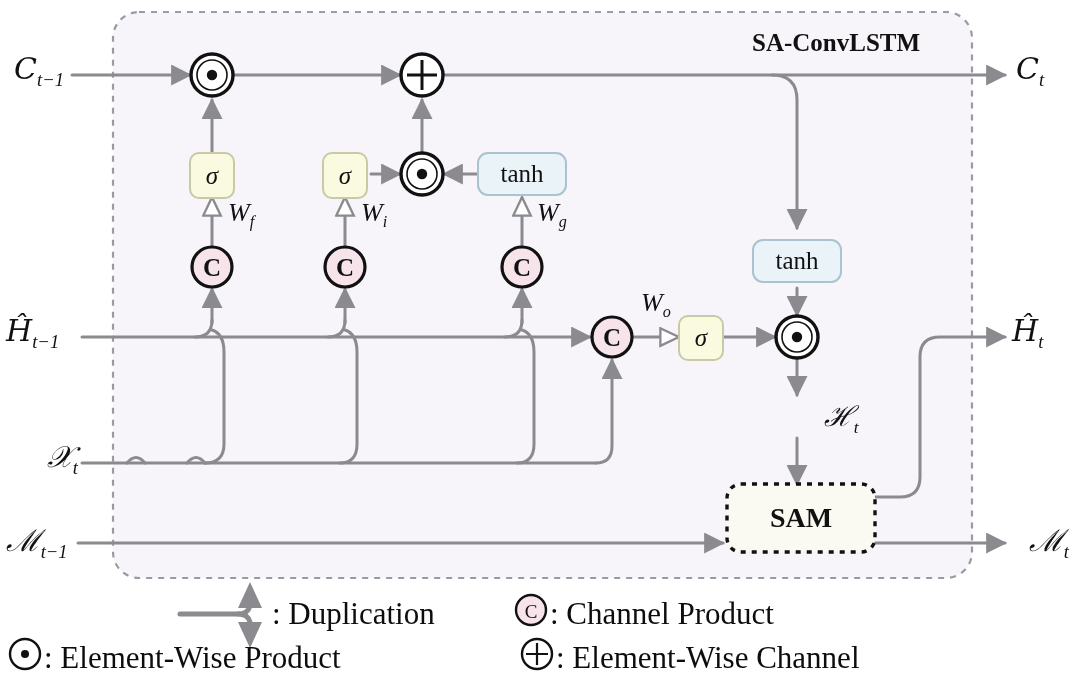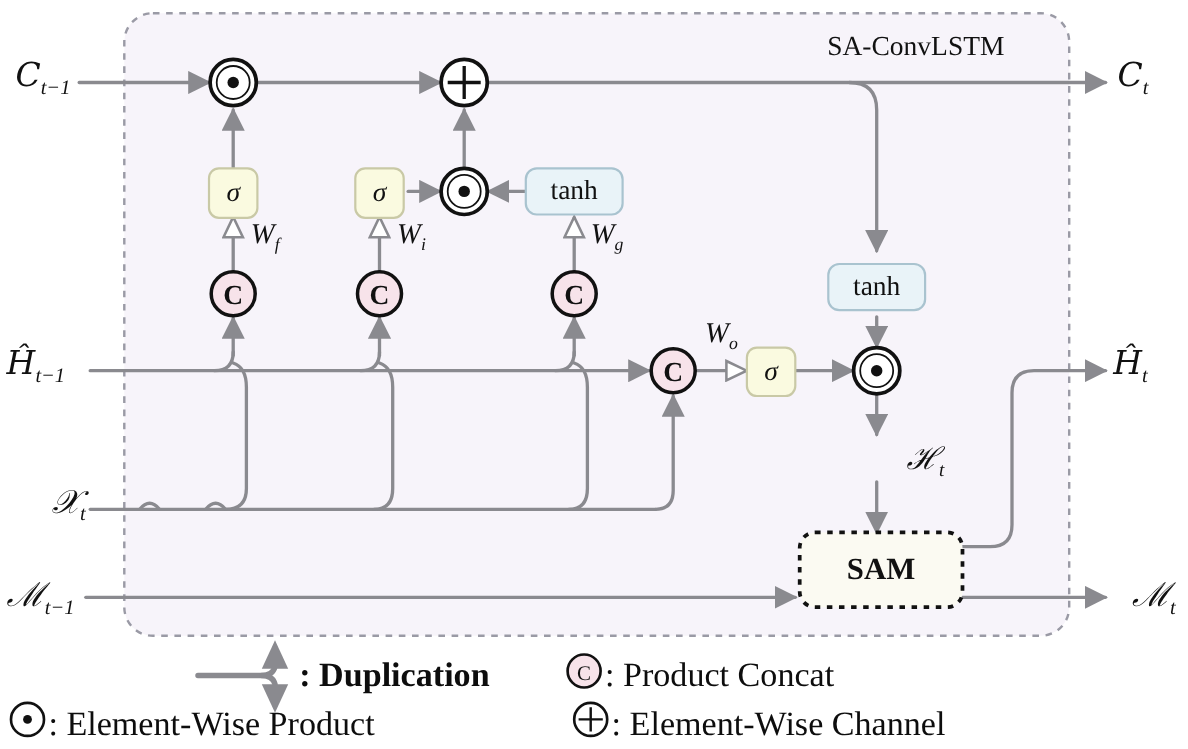--- a/index.html
+++ b/index.html
@@ -143,21 +143,21 @@
     <circle cx="25" cy="654" r="15" fill="#ffffff" stroke="#111" stroke-width="2.4"></circle>
     <circle cx="25" cy="654" r="4" fill="#111"></circle>
   </g>
 
   <g>
     <circle cx="537" cy="654" r="15" fill="#ffffff" stroke="#111" stroke-width="2.4"></circle>
     <path d="M 537 643 L 537 665 M 526 654 L 548 654" stroke="#111" stroke-width="2.2" fill="none"></path>
   </g>
 </svg>
 
-<div class="lbl" style="left:752px;top:29px;font-size:25px;font-weight:normal;">SA-ConvLSTM</div>
+<div class="lbl" style="left:752px;top:29px;font-size:25px;font-weight:bold;">SA-ConvLSTM</div>
 
 <div class="lbl" style="left:14px;top:51px;font-size:30px;">
   <span class="cal">C</span><span class="sub">t−1</span>
 </div>
 
 <div class="lbl" style="left:6px;top:313px;font-size:30px;">
   <span class="cal">Ĥ</span><span class="sub">t−1</span>
 </div>
 
 <div class="lbl" style="left:37px;top:439px;font-size:30px;margin-left:10px;">
@@ -198,18 +198,18 @@
 <div class="boxtext" style="left:478px;top:153px;width:88px;height:42px;font-size:25px;">tanh</div>
 <div class="boxtext" style="left:679px;top:316px;width:44px;height:44px;font-size:25px;font-style:italic;">σ</div>
 <div class="boxtext" style="left:753px;top:240px;width:88px;height:42px;font-size:25px;">tanh</div>
 
 <div class="boxtext" style="left:727px;top:484px;width:148px;height:68px;font-size:28px;font-weight:bold;text-align:right;">SAM</div>
 
 <div class="lbl" style="left:776px;top:396px;font-size:28px;margin-left:48px;">
   <span class="cal">ℋ</span><span class="sub">t</span>
 </div>
 
-<div class="legend-text" style="left:272px;top:596px;font-size:31px;font-weight:bold;">: Duplication</div>
-<div class="legend-text" style="left:550px;top:596px;font-size:31px;">: Product Concat</div>
+<div class="legend-text" style="left:272px;top:596px;font-size:31px;">: Duplication</div>
+<div class="legend-text" style="left:550px;top:596px;font-size:31px;">: Channel Product</div>
 <div class="legend-text" style="left:44px;top:640px;font-size:31px;">: Element-Wise Product</div>
 <div class="legend-text" style="left:556px;top:640px;font-size:31px;">: Element-Wise Channel</div>
 
 </div>
 
 </body></html>

